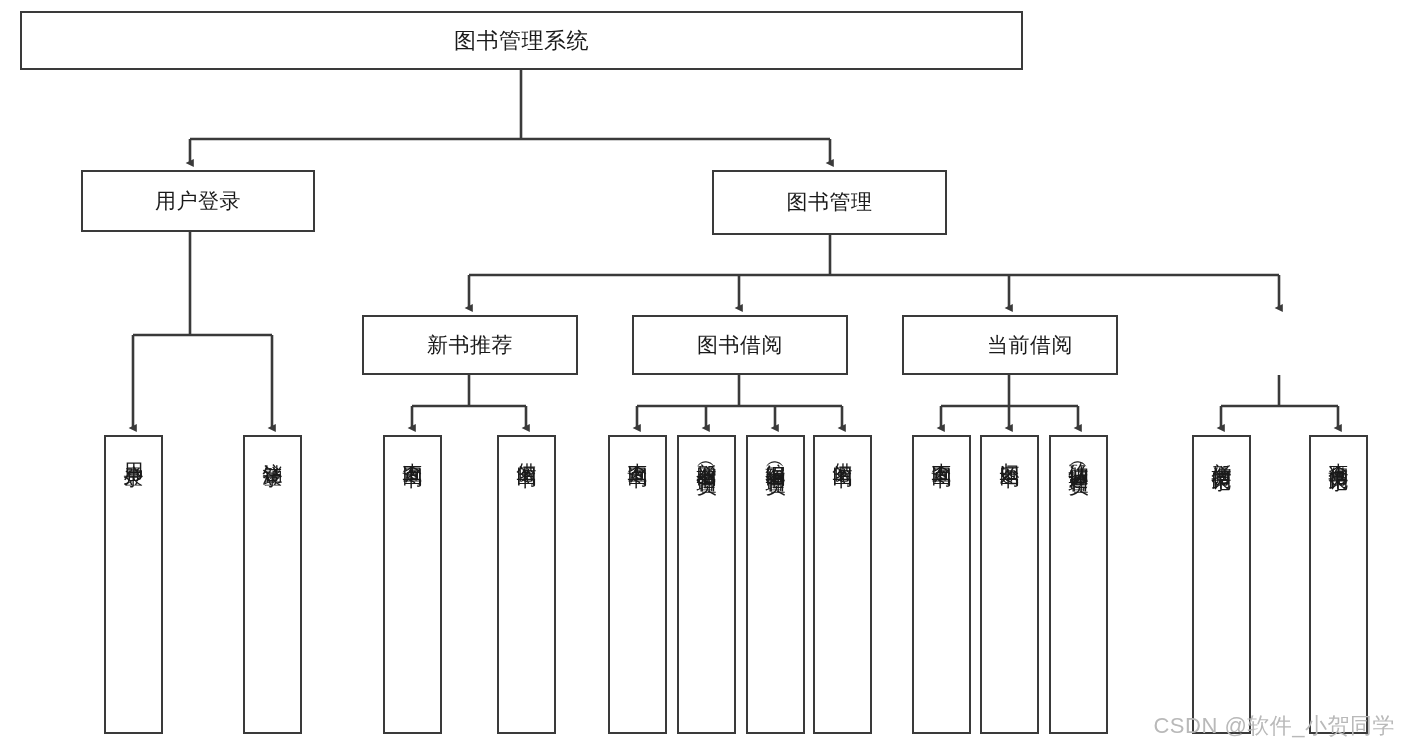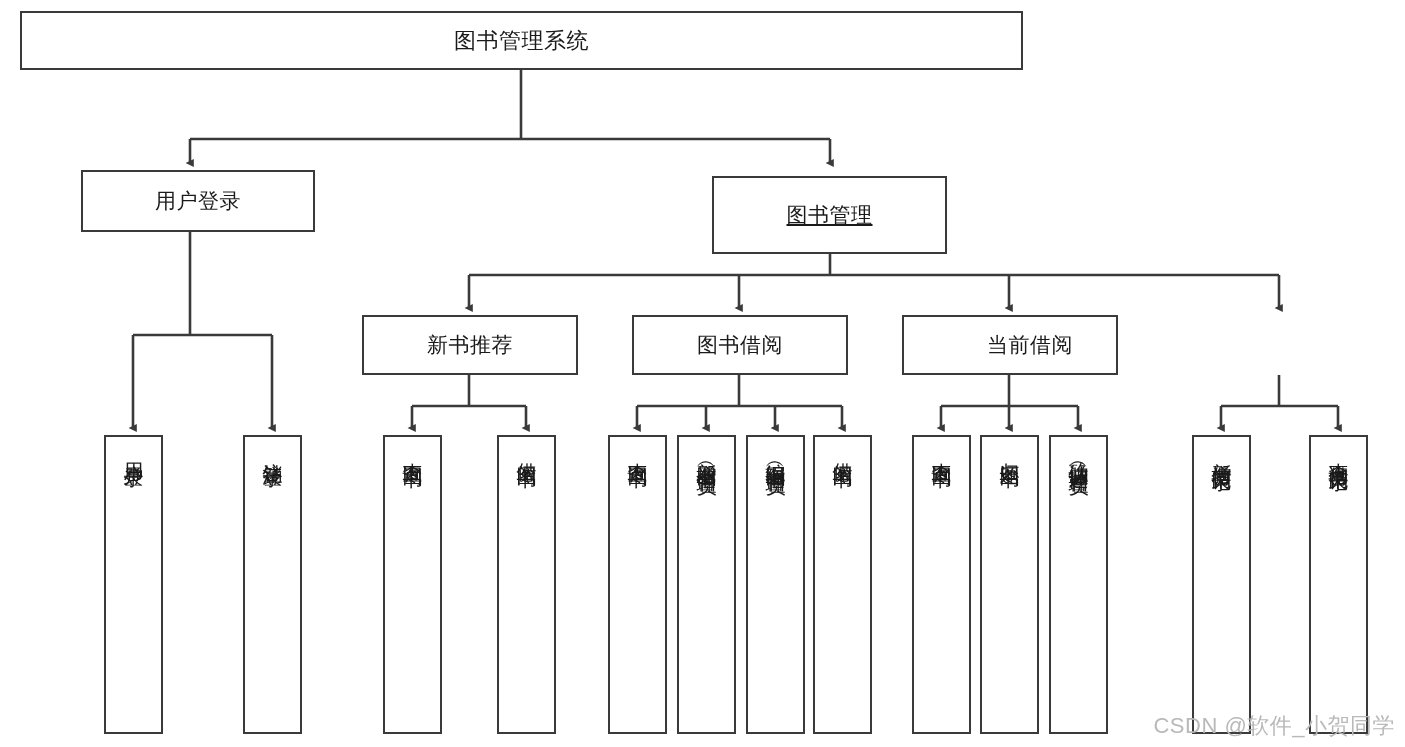--- a/index.html
+++ b/index.html
@@ -127,21 +127,21 @@
     </g>
   </svg>
 
   <div class="node root h" style="left:20px; top:11px; width:1003px; height:59px;">
     <span class="lbl">图书管理系统</span>
   </div>
 
   <div class="node h" style="left:81px; top:170px; width:234px; height:62px;">
     <span class="lbl">用户登录</span>
   </div>
-  <div class="node h" style="left:712px; top:176px; width:235px; height:78px;text-decoration:underline;">
+  <div class="node h" style="left:712px; top:170px; width:235px; height:65px;">
     <span class="lbl">图书管理</span>
   </div>
 
   <div class="node h" style="left:632px; top:315px; width:216px; height:60px;">
     <span class="lbl">图书借阅</span>
   </div>
   <div class="node h" style="left:362px; top:315px; width:216px; height:60px;">
     <span class="lbl">新书推荐</span>
   </div>
   <div class="node h" style="left:902px; top:315px; width:216px; height:60px;padding-left:40px;">

